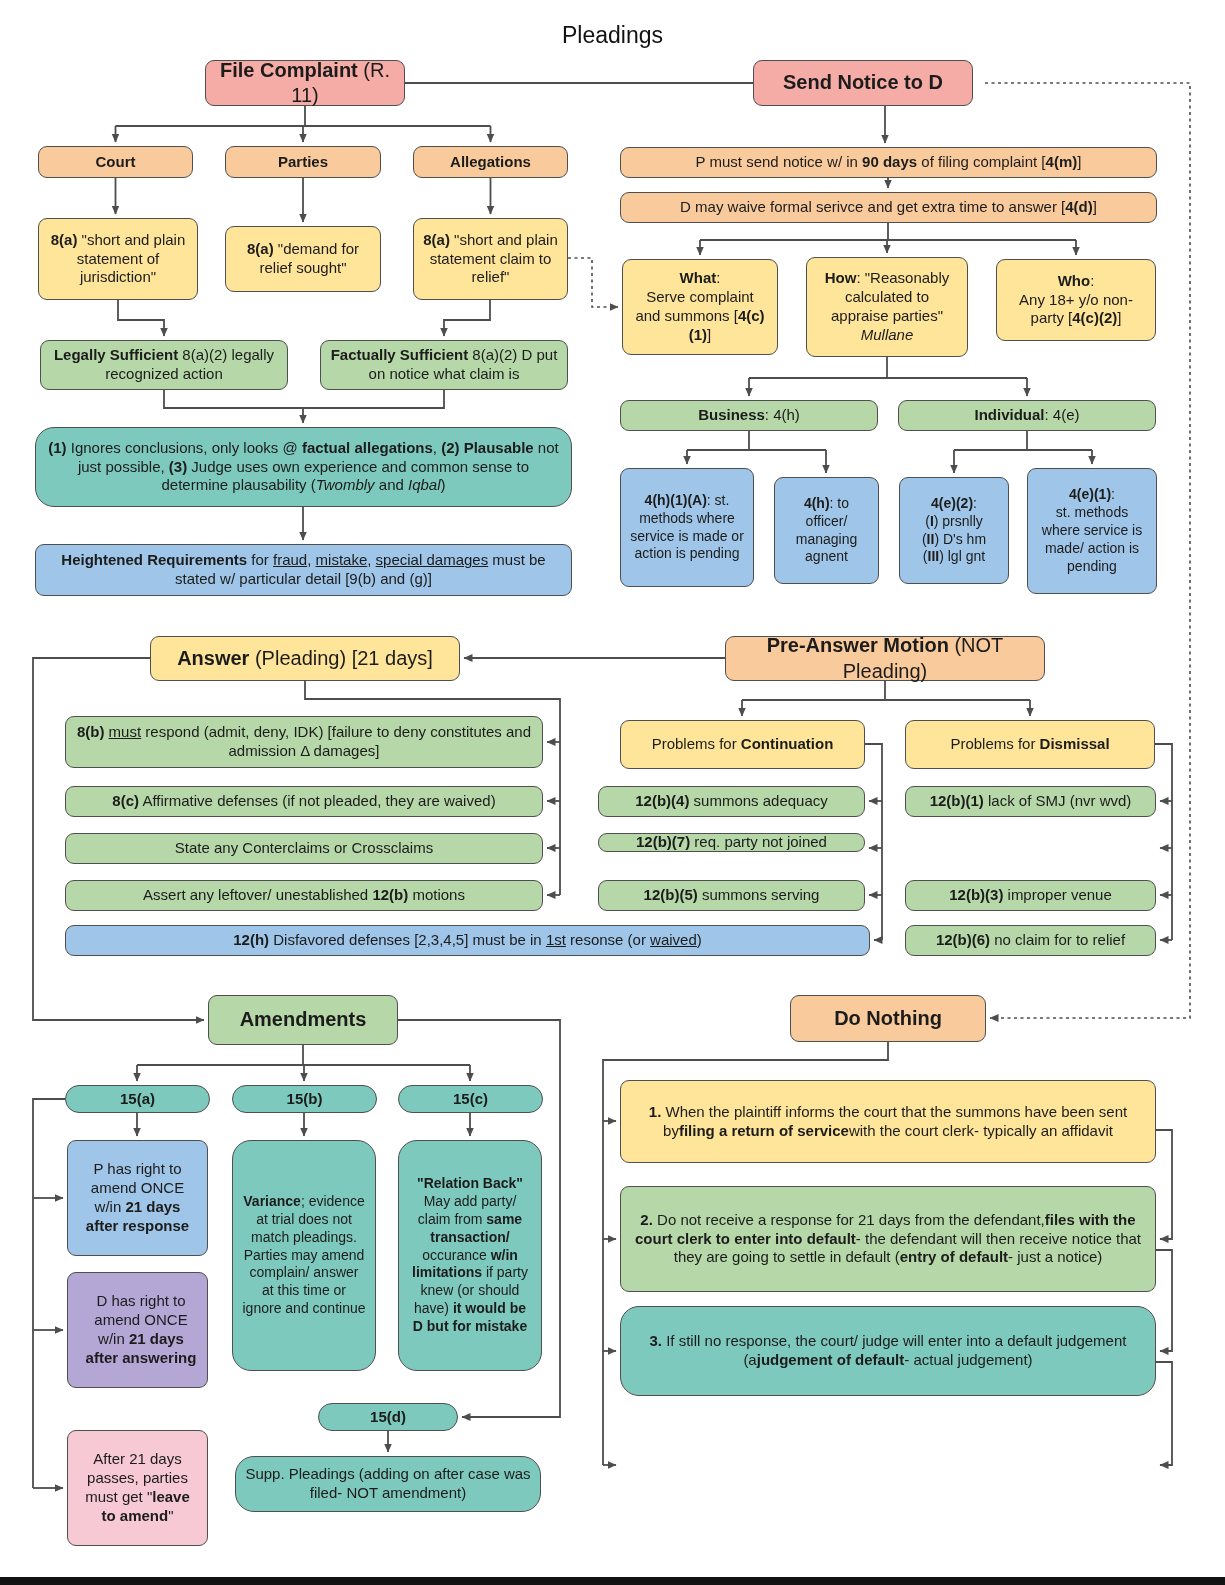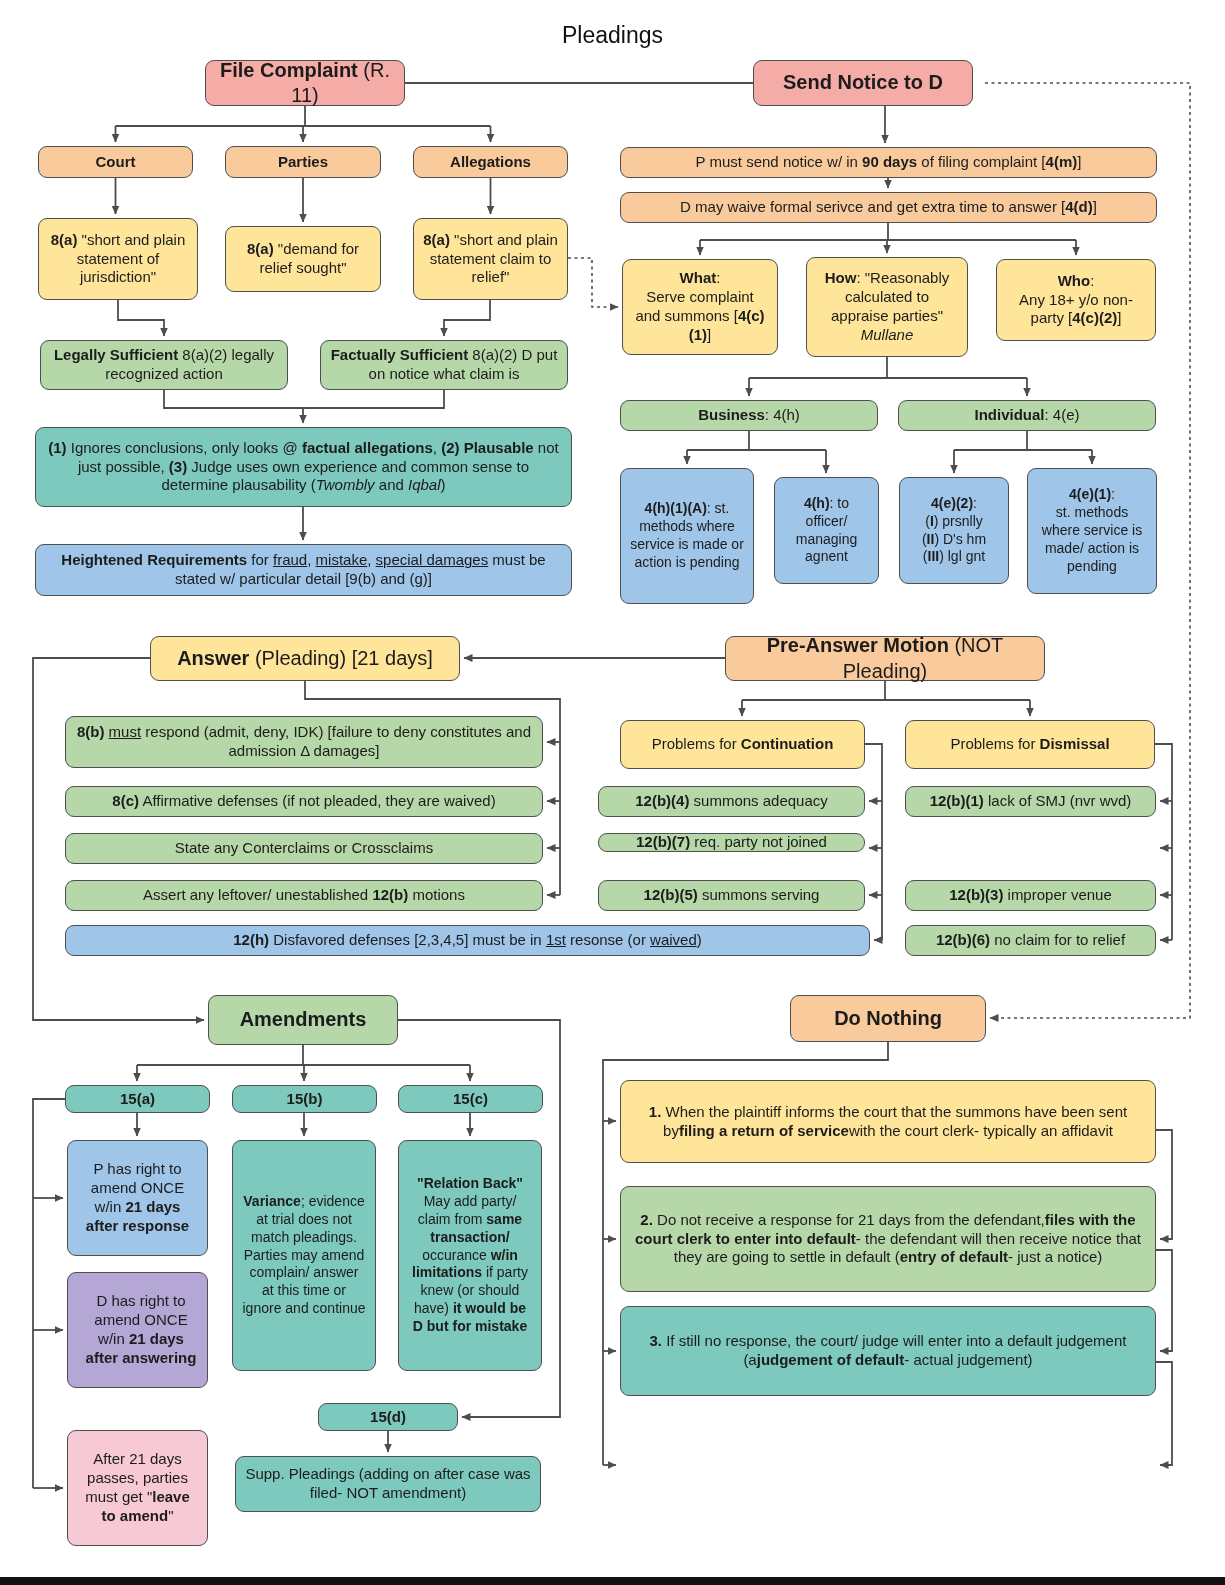--- a/index.html
+++ b/index.html
@@ -14,21 +14,21 @@
   .node{
     position:absolute;box-sizing:border-box;
     border:1.6px solid var(--border,#4f4f4f);border-radius:9px;
     display:flex;align-items:center;justify-content:center;
     text-align:center;padding:3px 9px;font-size:15px;line-height:1.26;color:#1c1c1c;
   }
   .salmon{background:var(--salmon,#F5ACA6);}
   .orange{background:var(--orange,#F9CB9C);}
   .yellow{background:var(--yellow,#FFE599);}
   .green{background:var(--green,#B6D7A8);}
-  .tealbox{background:var(--teal,#7EC9BD);}
+  .tealbox{background:var(--teal,#7EC9BD);border-radius:19px;}
   .blue{background:var(--blue,#9FC5E8);}
   .purple{background:var(--purple,#B4A7D6);padding-left:16px;}
   .pink{background:var(--pink,#F7C9D4);}
   .fs16{font-size:20px;}
   .fs14{font-size:14px;line-height:1.28;}
   svg.connectors{position:absolute;left:0;top:0;pointer-events:none;}
   .ln{fill:none;stroke:var(--connector,#4d4d4d);stroke-width:1.8px;}
   .dotted{stroke-dasharray:3 3.5;stroke-width:1.6px;}
   #arrowM path{fill:var(--connector,#4d4d4d);}
   #bottom-bar{position:absolute;left:0;top:1577px;width:1225px;height:8px;background:#121212;}
@@ -180,21 +180,21 @@
       <span><b>Who</b>:<br>Any 18+ y/o non-party [<b>4(c)(2)</b>]</span>
     </div>
 
   <div class="node green" style="left:620px;top:400px;width:258px;height:31px">
       <span><b>Business</b>: 4(h)</span>
     </div>
   <div class="node green" style="left:898px;top:400px;width:258px;height:31px">
       <span><b>Individual</b>: 4(e)</span>
     </div>
 
-  <div class="node blue fs14" style="left:620px;top:468px;width:134px;height:136px">
+  <div class="node blue fs14" style="left:620px;top:468px;width:134px;height:119px">
       <span><b>4(h)(1)(A)</b>: st. methods where service is made or action is pending</span>
     </div>
   <div class="node blue fs14" style="left:774px;top:477px;width:105px;height:107px">
       <span><b>4(h)</b>: to officer/ managing agnent</span>
     </div>
   <div class="node blue fs14" style="left:899px;top:477px;width:110px;height:107px">
       <span><b>4(e)(2)</b>:<br>(<b>I</b>) prsnlly<br>(<b>II</b>) D's hm<br>(<b>III</b>) lgl gnt</span>
     </div>
   <div class="node blue fs14" style="left:1027px;top:468px;width:130px;height:126px">
       <span><b>4(e)(1)</b>:<br>st. methods where service is made/ action is pending</span>

